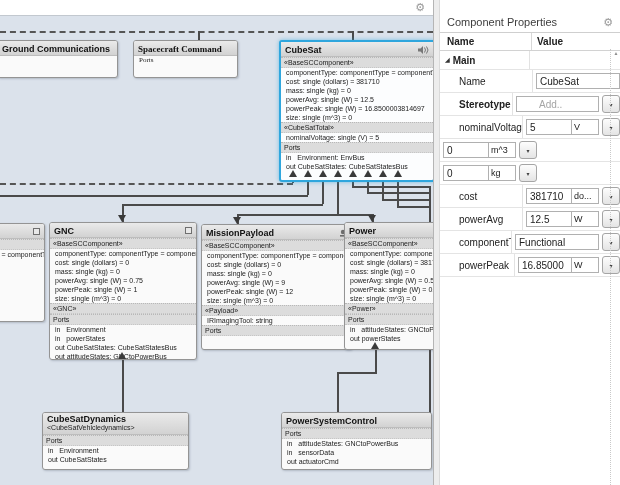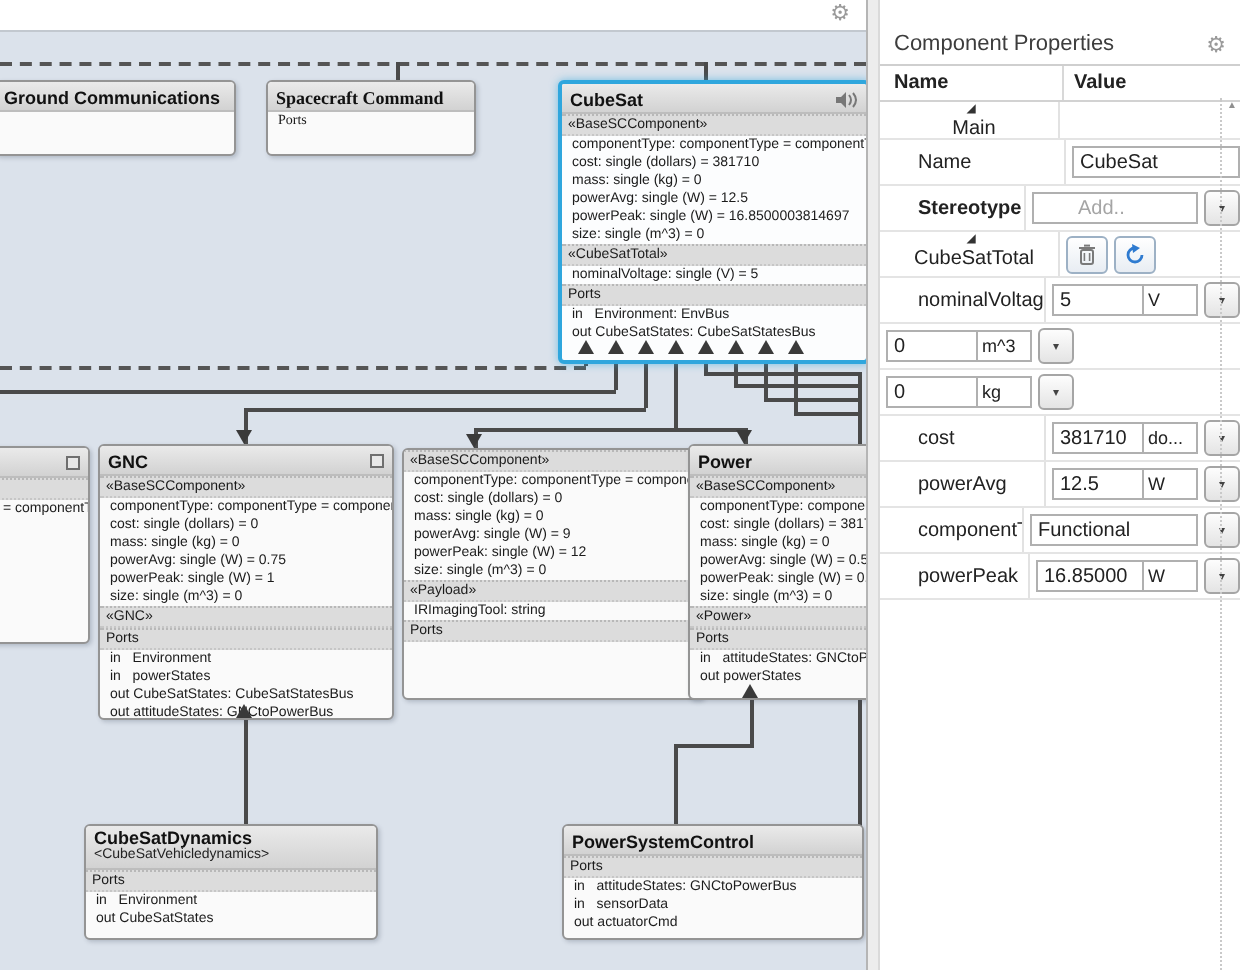--- a/index.html
+++ b/index.html
@@ -42,21 +42,21 @@
   .cols .cn{width:84px;border-right:1px solid #d8d8d8;display:flex;align-items:center;padding-left:7px;}
   .cols .cv{flex:1;display:flex;align-items:center;padding-left:5px;}
   .rowswrap{position:relative;}
   .rightdots{position:absolute;left:170px;top:37px;width:0;height:440px;border-left:1px dotted #c9c9c9;}
   .pscroll{position:absolute;left:172px;top:37px;width:8px;height:240px;text-align:center;}
   .pscroll .sa{font-size:5px;color:#8f8f8f;line-height:8px;cursor:pointer;}
   .prow{display:flex;align-items:center;height:22px;border-bottom:1px solid #e4e4e4;}
   .prow.sect{height:18px;}
   .plabel{width:84px;border-right:1px solid #e2e2e2;height:100%;display:flex;align-items:center;
       font-size:10px;color:#222;overflow:hidden;white-space:nowrap;}
-  .plabel.s{padding-left:5px;font-weight:normal;flex-direction:column;}
+  .plabel.s{padding-left:5px;font-weight:bold;}
   .plabel.sb{padding-left:19px;font-weight:bold;}
   .plabel.c{padding-left:19px;}
   .tri{font-size:6px;color:#333;margin-right:3px;transform:translateY(-1px);}
   .pvalue{flex:1;display:flex;align-items:center;padding-left:3px;}
   .tinput{height:14px;border:1px solid #b0b0b0;font-size:10px;padding:0 3px;color:#222;background:#fff;
       font-family:"Liberation Sans",sans-serif;}
   .tinput::placeholder{color:#a5a5a5;}
   .num{width:38px;}
   .wide{width:76px;}
   .cmb{width:56px;padding-left:22px;}
@@ -185,20 +185,27 @@
     <div class="pl">size: single (m^3) = 0</div>
     <div class="band">«GNC»</div>
     <div class="band">Ports</div>
     <div class="pl">in   Environment</div>
     <div class="pl">in   powerStates</div>
     <div class="pl">out CubeSatStates: CubeSatStatesBus</div>
     <div class="pl">out attitudeStates: GNCtoPowerBus</div>
   </div>
 
   <div class="block" style="left:201px;top:224px;width:149px;height:124px;">
+    <div class="bt">
+        <span>MissionPayload</span>
+      <svg width="8" height="8" viewBox="0 0 8 8">
+        <circle cx="4" cy="3" r="2.2" fill="#6d6d6d"></circle>
+          <rect x="1" y="6" width="6" height="1.6" fill="#6d6d6d"></rect>
+      </svg>
+      </div>
     <div class="band">«BaseSCComponent»</div>
     <div class="pl">componentType: componentType = componentTyp...</div>
     <div class="pl">cost: single (dollars) = 0</div>
     <div class="pl">mass: single (kg) = 0</div>
     <div class="pl">powerAvg: single (W) = 9</div>
     <div class="pl">powerPeak: single (W) = 12</div>
     <div class="pl">size: single (m^3) = 0</div>
     <div class="band">«Payload»</div>
     <div class="pl">IRImagingTool: string</div>
     <div class="band">Ports</div>
@@ -273,43 +280,20 @@
     <div class="prow">
       <div class="plabel sb">Stereotype</div>
       <div class="pvalue">
         <input class="tinput cmb" placeholder="Add.." style="">
         <div class="dbtn">
           <span>▾</span>
         </div>
       </div>
     </div>
 
-    <div class="prow">
-      <div class="plabel s">
-        <span class="tri">◢</span>
-        <span>CubeSatTotal</span>
-      </div>
-      <div class="pvalue">
-        <div class="ibtn">
-          <svg width="9" height="11" viewBox="0 0 9 11">
-            <rect x="1.5" y="3" width="6" height="7" rx="1" fill="none" stroke="#7a7a7a" stroke-width="1"></rect>
-            <line x1="0.5" y1="2" x2="8.5" y2="2" stroke="#7a7a7a" stroke-width="1"></line>
-            <line x1="3" y1="0.8" x2="6" y2="0.8" stroke="#7a7a7a" stroke-width="1"></line>
-            <line x1="3.2" y1="4.5" x2="3.2" y2="8.5" stroke="#7a7a7a" stroke-width="0.8"></line>
-            <line x1="5.8" y1="4.5" x2="5.8" y2="8.5" stroke="#7a7a7a" stroke-width="0.8"></line>
-          </svg>
-        </div>
-        <div class="ibtn">
-          <svg width="11" height="11" viewBox="0 0 11 11">
-            <path d="M9,5.5 a3.5,3.5 0 1 1 -3.5,-3.5" fill="none" stroke="#2f7bd0" stroke-width="1.4"></path>
-            <polygon points="4,0 8,2 4.5,4.5" fill="#2f7bd0"></polygon>
-          </svg>
-        </div>
-      </div>
-    </div>
 
     <div class="prow">
       <div class="plabel c">nominalVoltage</div>
       <div class="pvalue">
         <input class="tinput num" value="5" style="">
         <div class="unit">V</div>
         <div class="dbtn">
           <span>▾</span>
         </div>
       </div>

